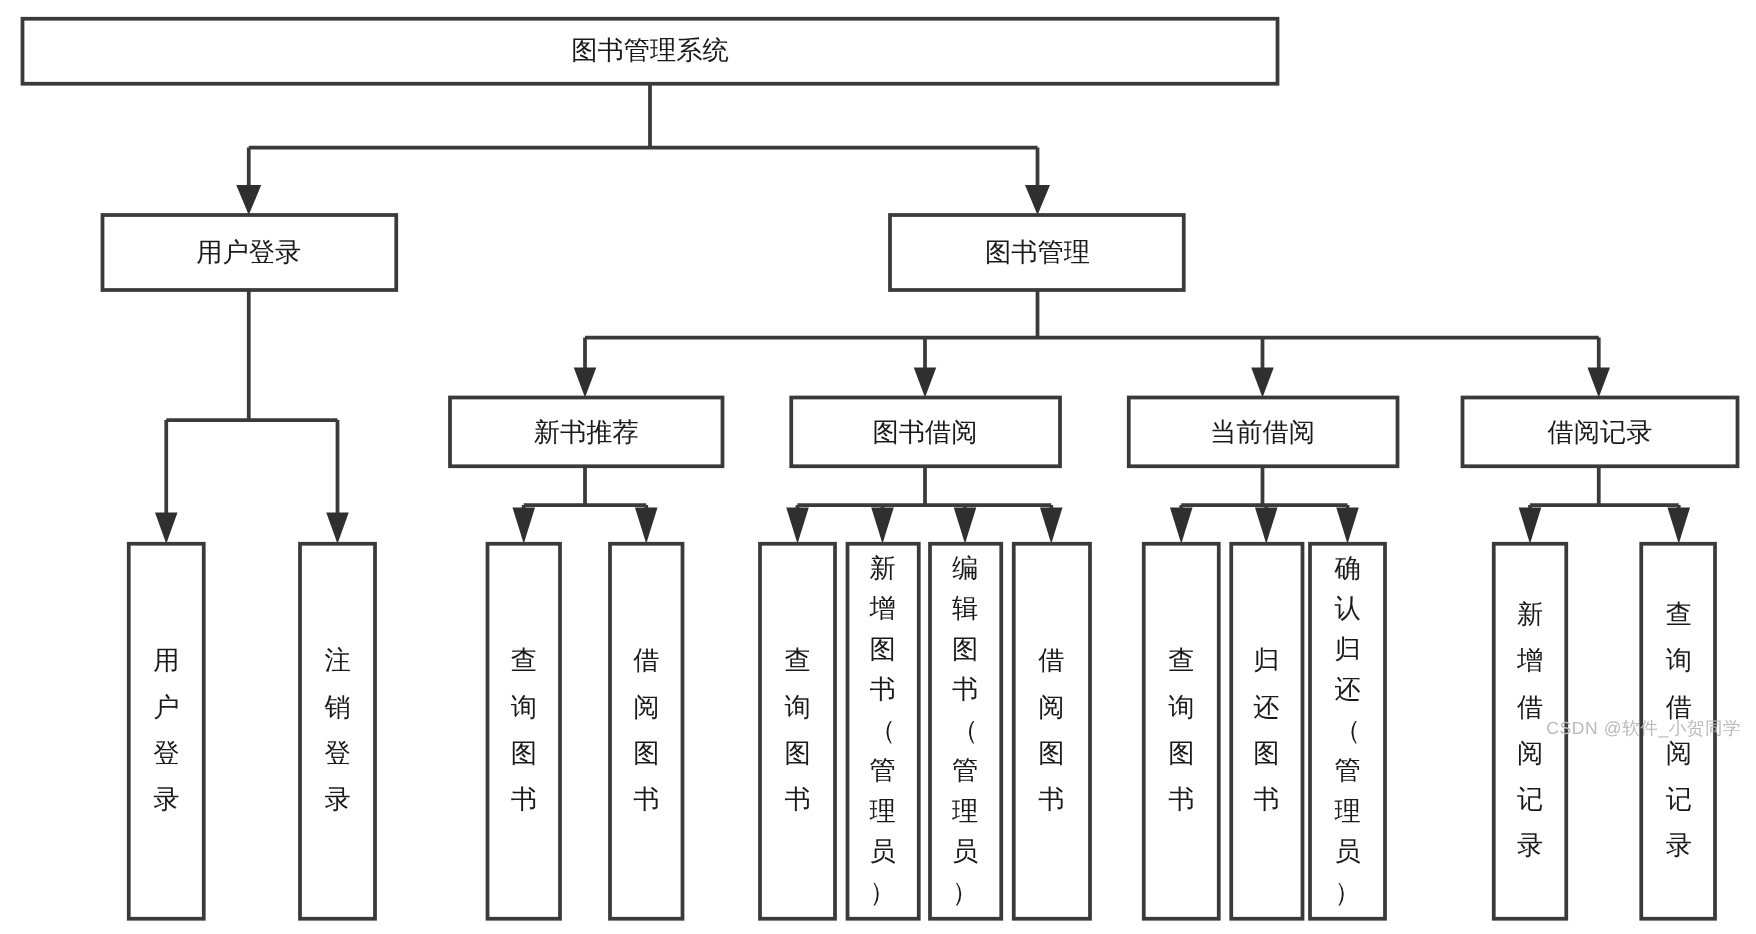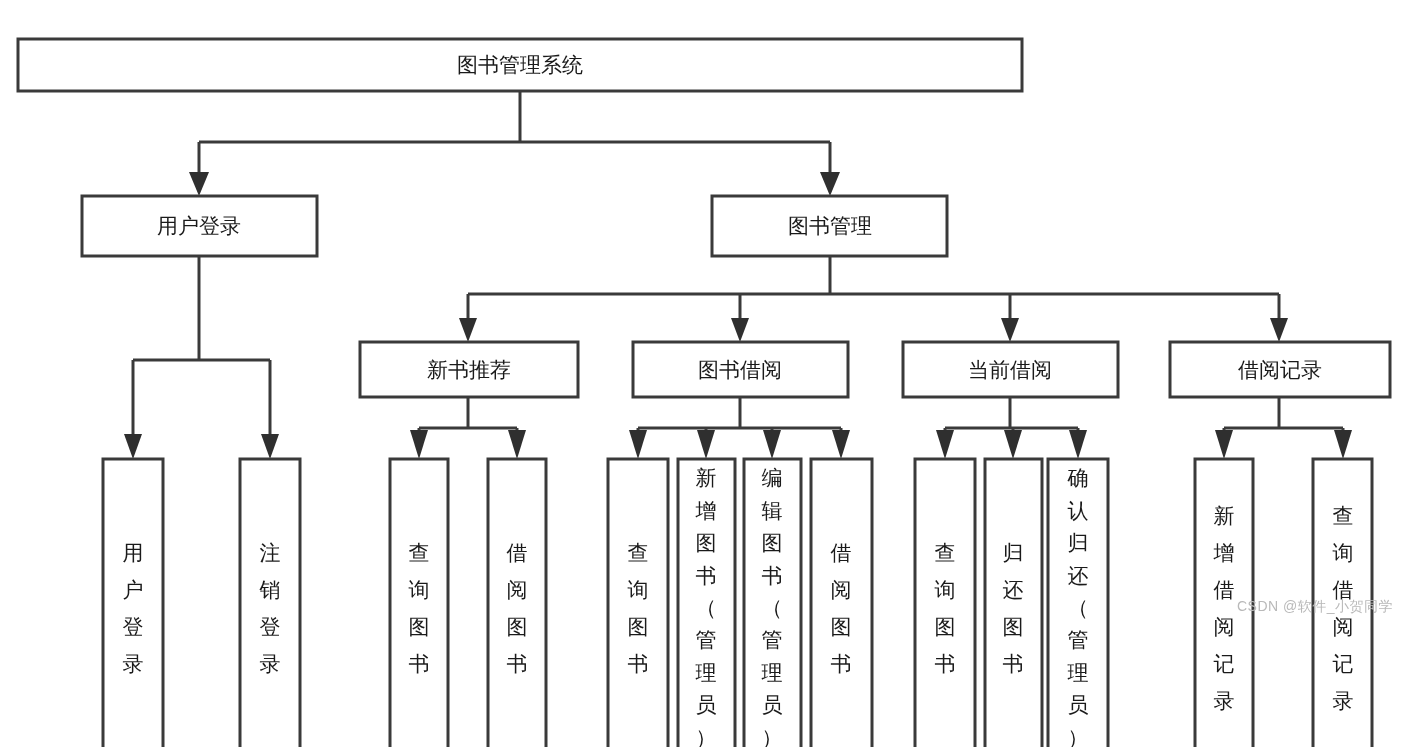--- a/index.html
+++ b/index.html
@@ -11,21 +11,20 @@
     width: 1405px;
     height: 747px;
     font-family: "Liberation Sans", "DejaVu Sans", sans-serif;
     overflow: hidden;
     position: relative;
   }
   #diagram-root {
     position: relative;
     width: 1405px;
     height: 596px;
-    margin-top: 24px;
   }
   svg#chart-svg {
     position: absolute;
     top: 0;
     left: 0;
     width: 1405px;
     height: 747px;
     display: block;
   }
   .node-rect {

